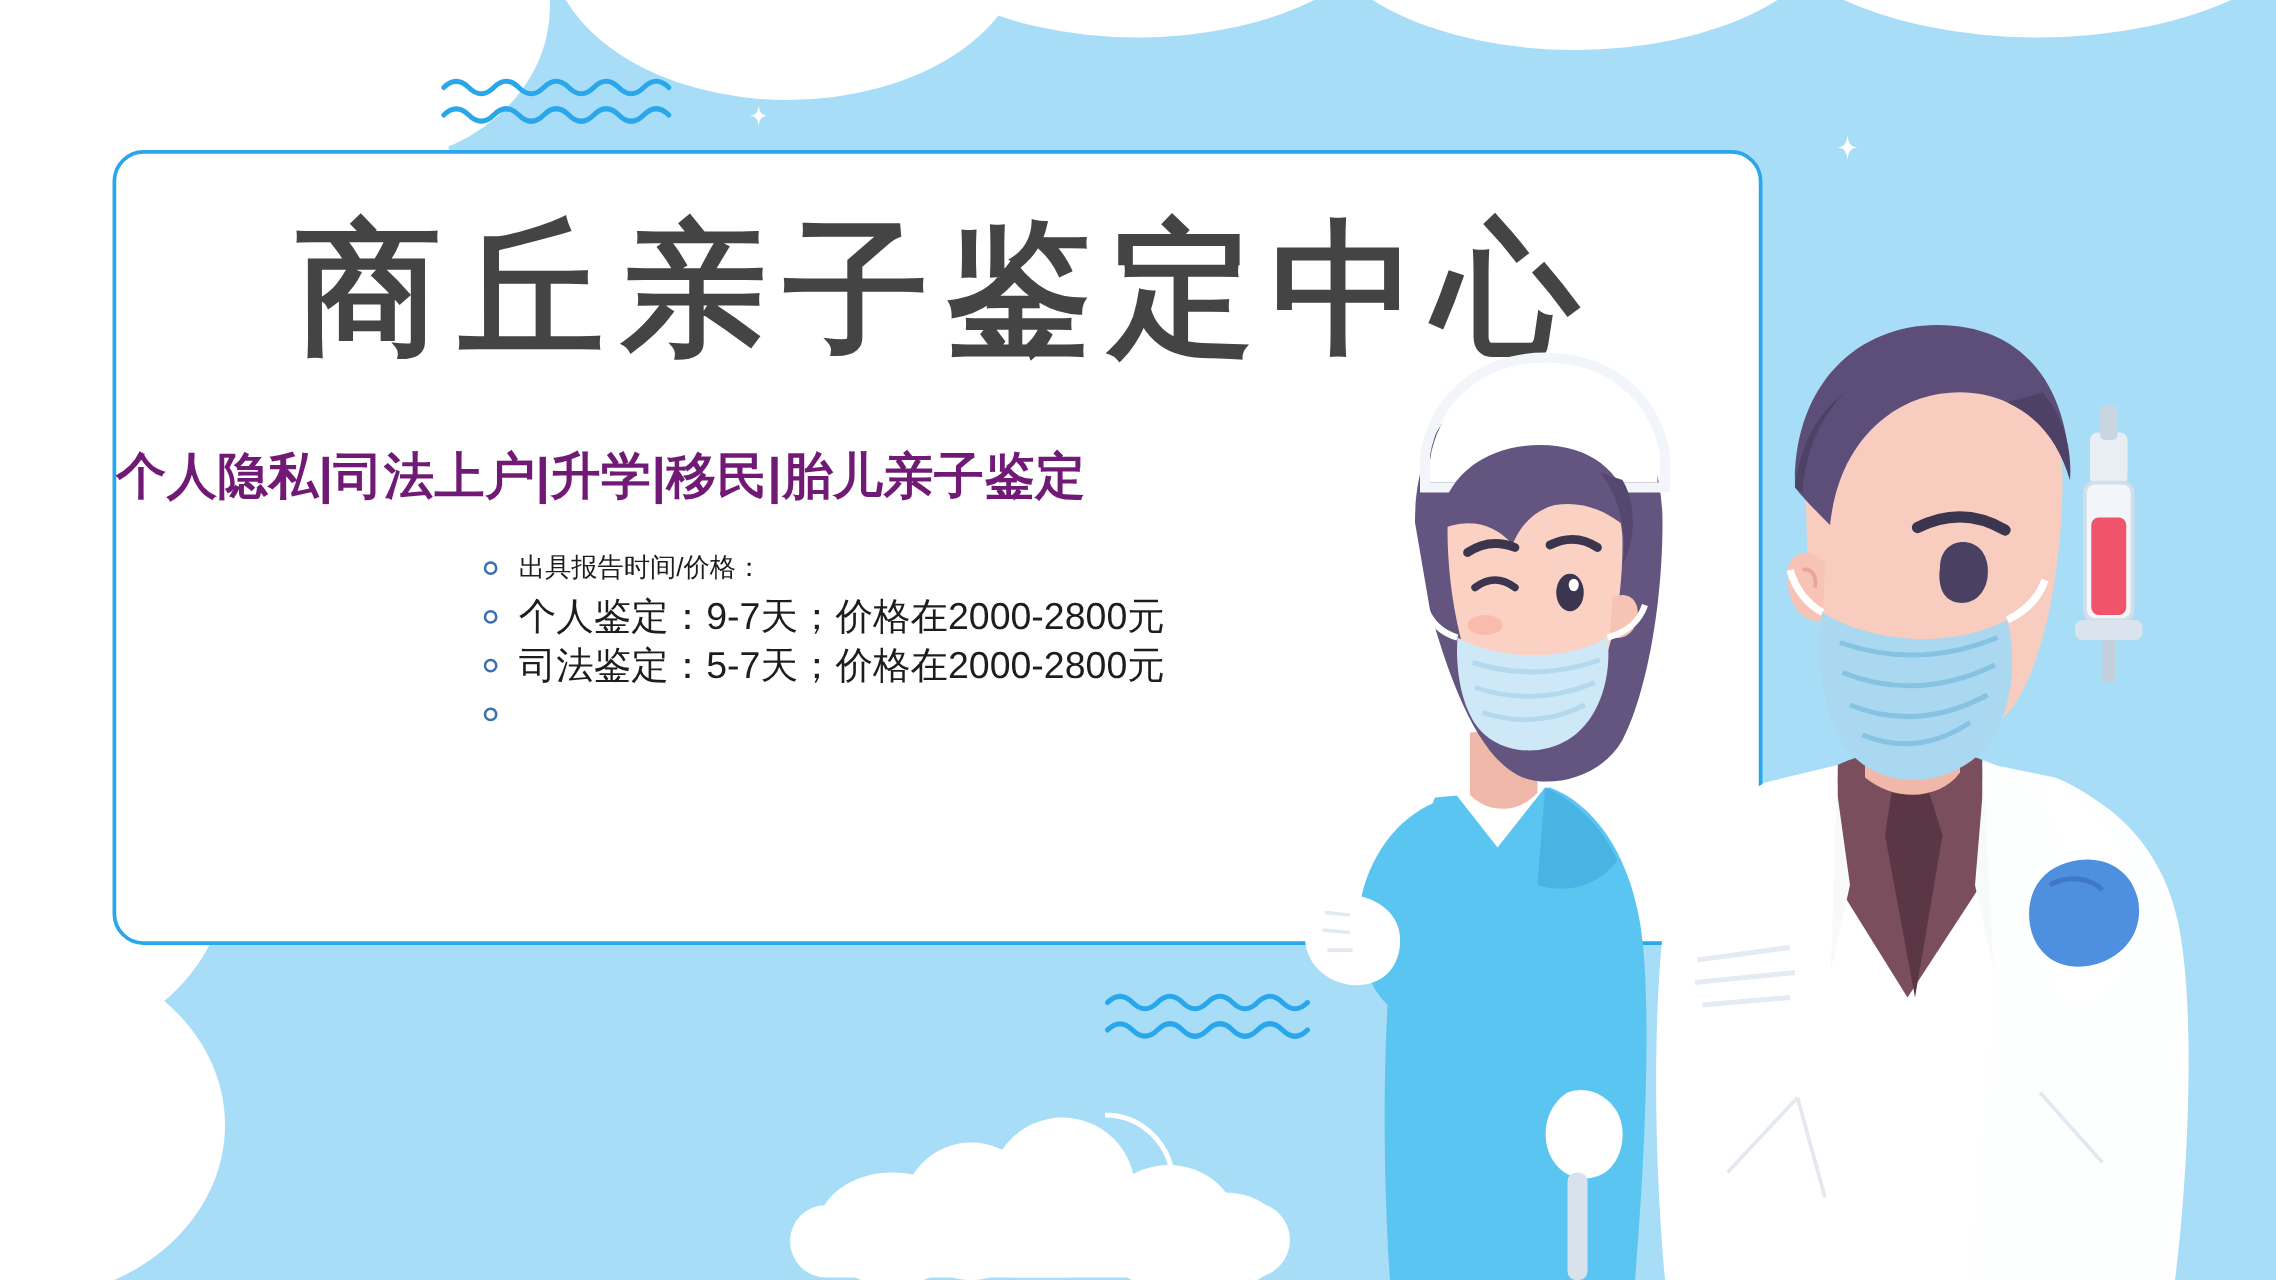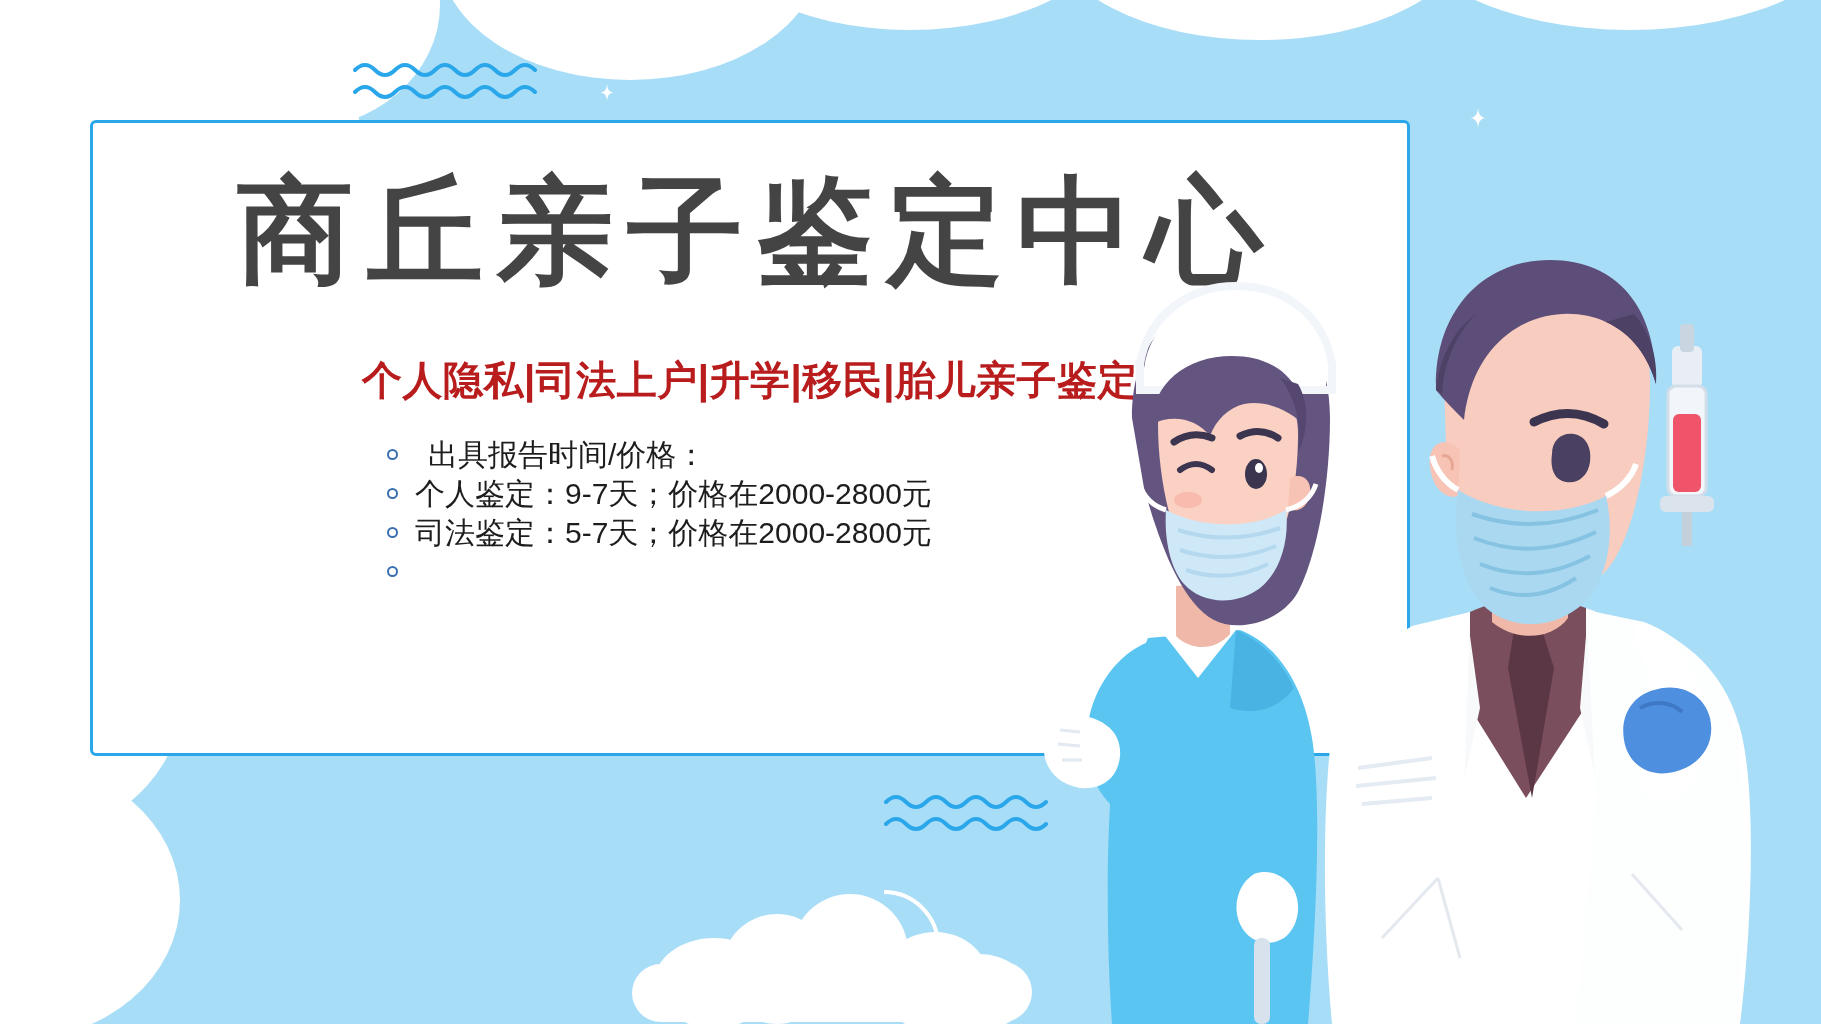--- a/index.html
+++ b/index.html
@@ -80,21 +80,21 @@
 
   
   .card {
     position: absolute;
     left: 90px;
     top: 120px;
     width: 1320px;
     height: 636px;
     background: #ffffff;
     border: 3px solid #2aa7ea;
-    border-radius: 6px;
+    border-radius: 25px;
     box-sizing: border-box;
   }
 
   
   .title {
     position: absolute;
     left: 0;
     top: 48px;
     width: 100%;
     text-align: center;
@@ -104,22 +104,22 @@
     font-weight: 700;
     letter-spacing: 14px;
     text-indent: 14px;
     white-space: nowrap;
   }
   .subtitle {
     position: absolute;
     left: 0;
     top: 230px;
     width: 100%;
-    text-align: center;
-    color: #b91c1c;
+    text-align: left;
+    color: #701a75;
     font-size: 40px;
     font-weight: 700;
     letter-spacing: 0.5px;
     white-space: nowrap;
   }
   .bullets {
     position: absolute;
     left: 294px;
     top: 312px;
     color: #1a1a1a;
@@ -137,21 +137,21 @@
     border-radius: 50%;
     margin-right: 17px;
     flex: none;
     box-sizing: border-box;
   }
   .bullet-text {
     font-size: 30px;
     line-height: 1;
     color: #1d1d1d;
   }
-  .bullet-row.r1 .bullet-text { font-size: 30px; margin-left: 13px; }
+  .bullet-row.r1 .bullet-text { font-size: 21px; }
   .bullet-row.r4 .bullet-text { font-size: 31px; }
 
   
   .illo {
     position: absolute;
     left: 1040px;
     top: 238px;
     width: 781px;
     height: 786px;
   }

